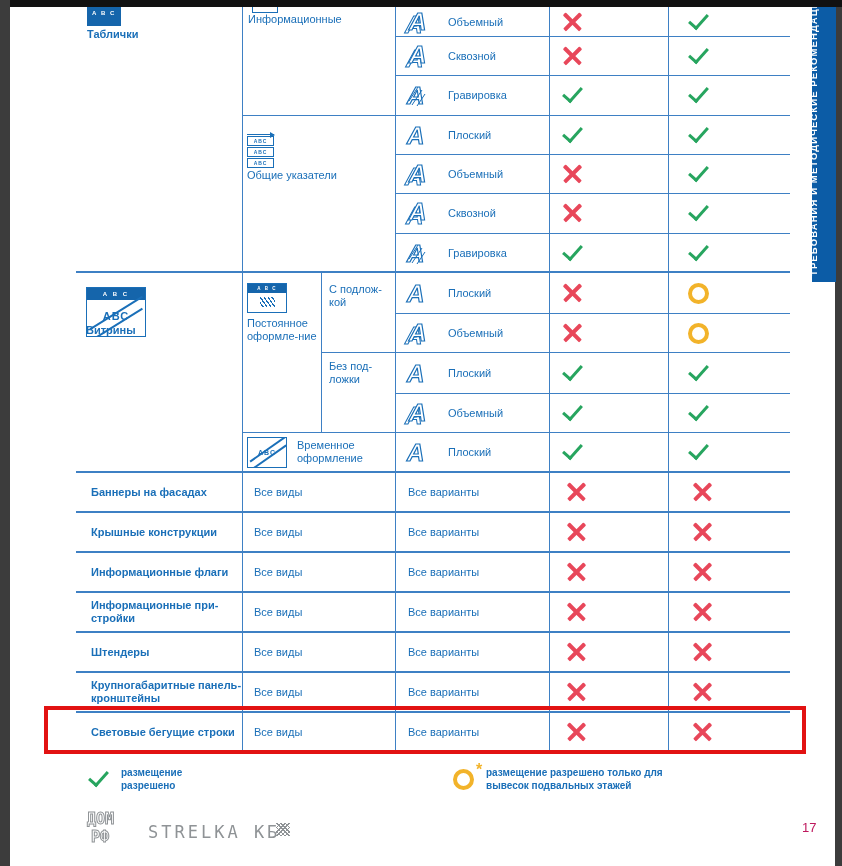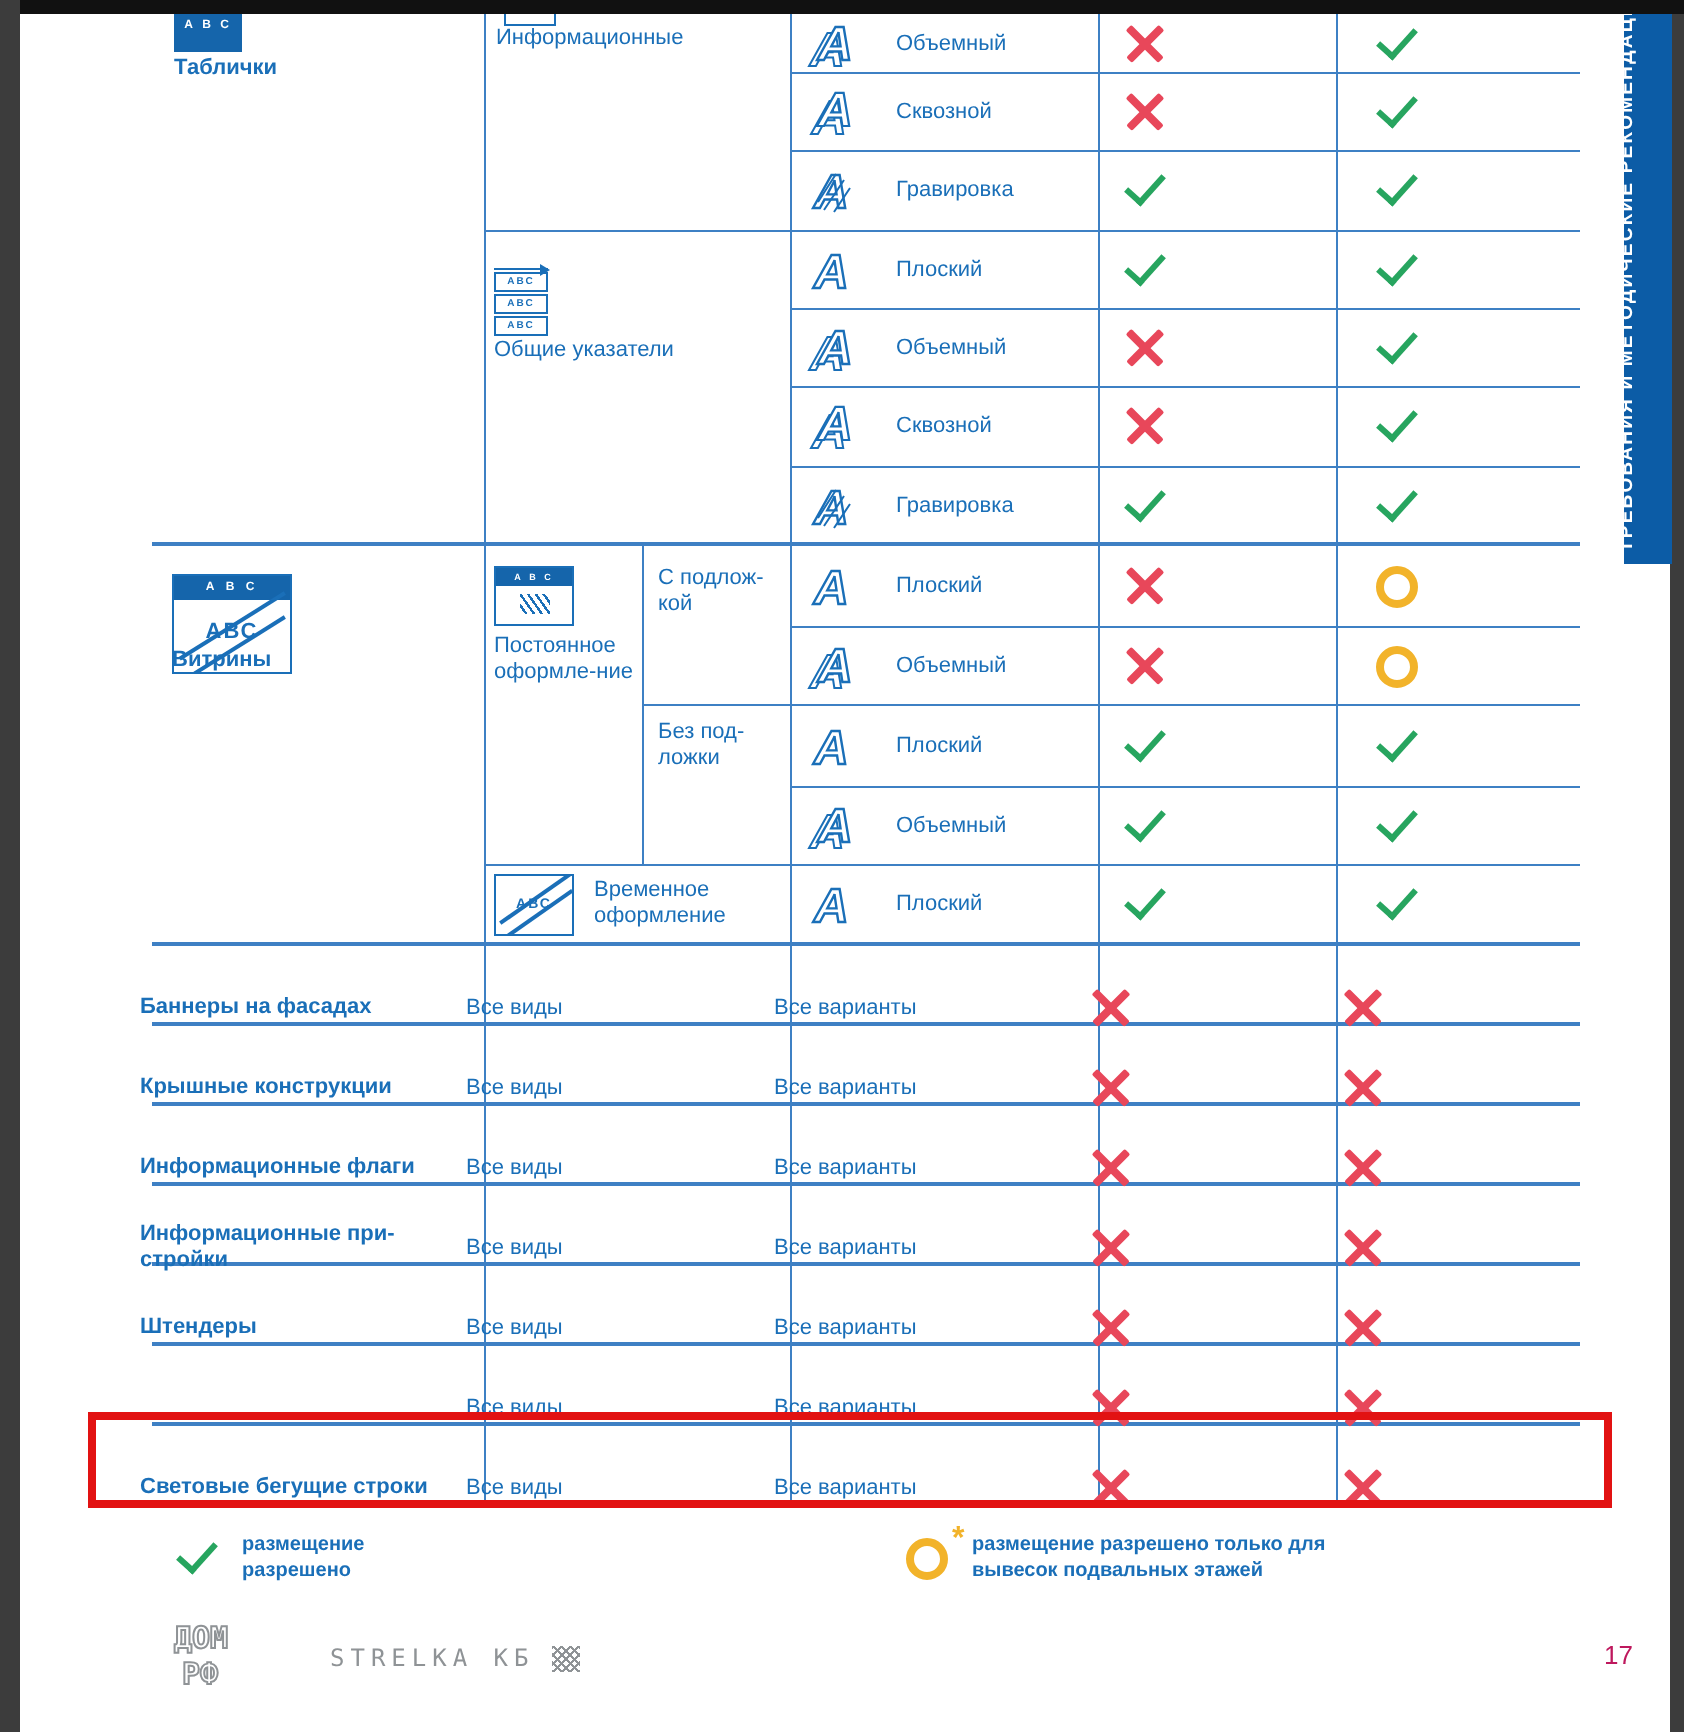--- a/index.html
+++ b/index.html
@@ -56,33 +56,33 @@
   .mark[data-kind="check"]::before{content:"";position:absolute;left:3px;top:5px;width:16px;height:8px;
      border-left:3.5px solid #27a55f;border-bottom:3.5px solid #27a55f;transform:rotate(-48deg);}
   .mark[data-kind="x"]::before,.mark[data-kind="x"]::after{content:"";position:absolute;left:1px;top:11px;width:23px;height:3.6px;
      background:#e8475a;border-radius:1px;}
   .mark[data-kind="x"]::before{transform:rotate(45deg);}
   .mark[data-kind="x"]::after{transform:rotate(-45deg);}
   .mark[data-kind="circle"]::before,.mark[data-kind="circle-star"]::before{content:"";position:absolute;left:2px;top:3px;
      width:13px;height:13px;border:4.5px solid #f2b32a;border-radius:50%;}
   .mark[data-kind="circle-star"]::after{content:"*";position:absolute;left:25px;top:-5px;font-size:16px;font-weight:bold;color:#f2b32a;}
   
-  .prow{position:absolute;left:59px;width:714px;height:40px;z-index:2;margin-top:12px;}
+  .prow{position:absolute;left:80px;width:714px;height:40px;z-index:2;}
   .prow .cat{position:absolute;left:11px;top:50%;transform:translateY(-50%);width:158px;
      font-size:11px;font-weight:bold;color:#1a6fb8;line-height:13px;}
   .prow .types{position:absolute;left:174px;top:50%;transform:translateY(-50%);font-size:11px;color:#1a6fb8;}
   .prow .vars{position:absolute;left:328px;top:50%;transform:translateY(-50%);font-size:11px;color:#1a6fb8;}
   
   .hl-box{position:absolute;left:44px;top:706px;width:762px;height:48px;border:4px solid #e21212;z-index:7;box-sizing:border-box;}
   
   .lg{position:absolute;top:766px;display:flex;gap:9px;align-items:flex-start;z-index:2;}
   .lg .mark{position:relative;top:0;transform:none;flex:0 0 26px;height:26px;}
   .lg-text{font-size:10px;font-weight:bold;color:#1a6fb8;line-height:12.5px;padding-top:1px;}
   
-  .brand{position:absolute;left:165px;top:822px;font-family:"DejaVu Sans Mono",monospace;font-size:12px;
+  .brand{position:absolute;left:148px;top:822px;font-family:"DejaVu Sans Mono",monospace;font-size:17px;
      letter-spacing:3px;color:#8f9396;z-index:2;}
   .hatch-sq{position:absolute;left:276px;top:823px;width:14px;height:13px;z-index:2;
      background:repeating-linear-gradient(45deg,#8f9396 0 1px,transparent 1px 3px),
                 repeating-linear-gradient(-45deg,#8f9396 0 1px,transparent 1px 3px);}
   .pagenum{position:absolute;left:802px;top:820px;font-size:13px;color:#be185d;z-index:2;}
   .logo{position:absolute;left:86px;top:810px;z-index:2;}
 </style>
 </head>
 <body>
 
@@ -311,20 +311,21 @@
     <span class="mark m2" data-kind="x"></span>
   </div>
   <div class="prow" style="top:632px">
     <span class="cat">Штендеры</span>
     <span class="types">Все виды</span>
     <span class="vars">Все варианты</span>
     <span class="mark m1" data-kind="x"></span>
     <span class="mark m2" data-kind="x"></span>
   </div>
   <div class="prow" style="top:672px">
+    <span class="cat">Крупногабаритные панель-кронштейны</span>
     <span class="types">Все виды</span>
     <span class="vars">Все варианты</span>
     <span class="mark m1" data-kind="x"></span>
     <span class="mark m2" data-kind="x"></span>
   </div>
   <div class="prow" style="top:712px">
     <span class="cat">Световые бегущие строки</span>
     <span class="types">Все виды</span>
     <span class="vars">Все варианты</span>
     <span class="mark m1" data-kind="x"></span>

